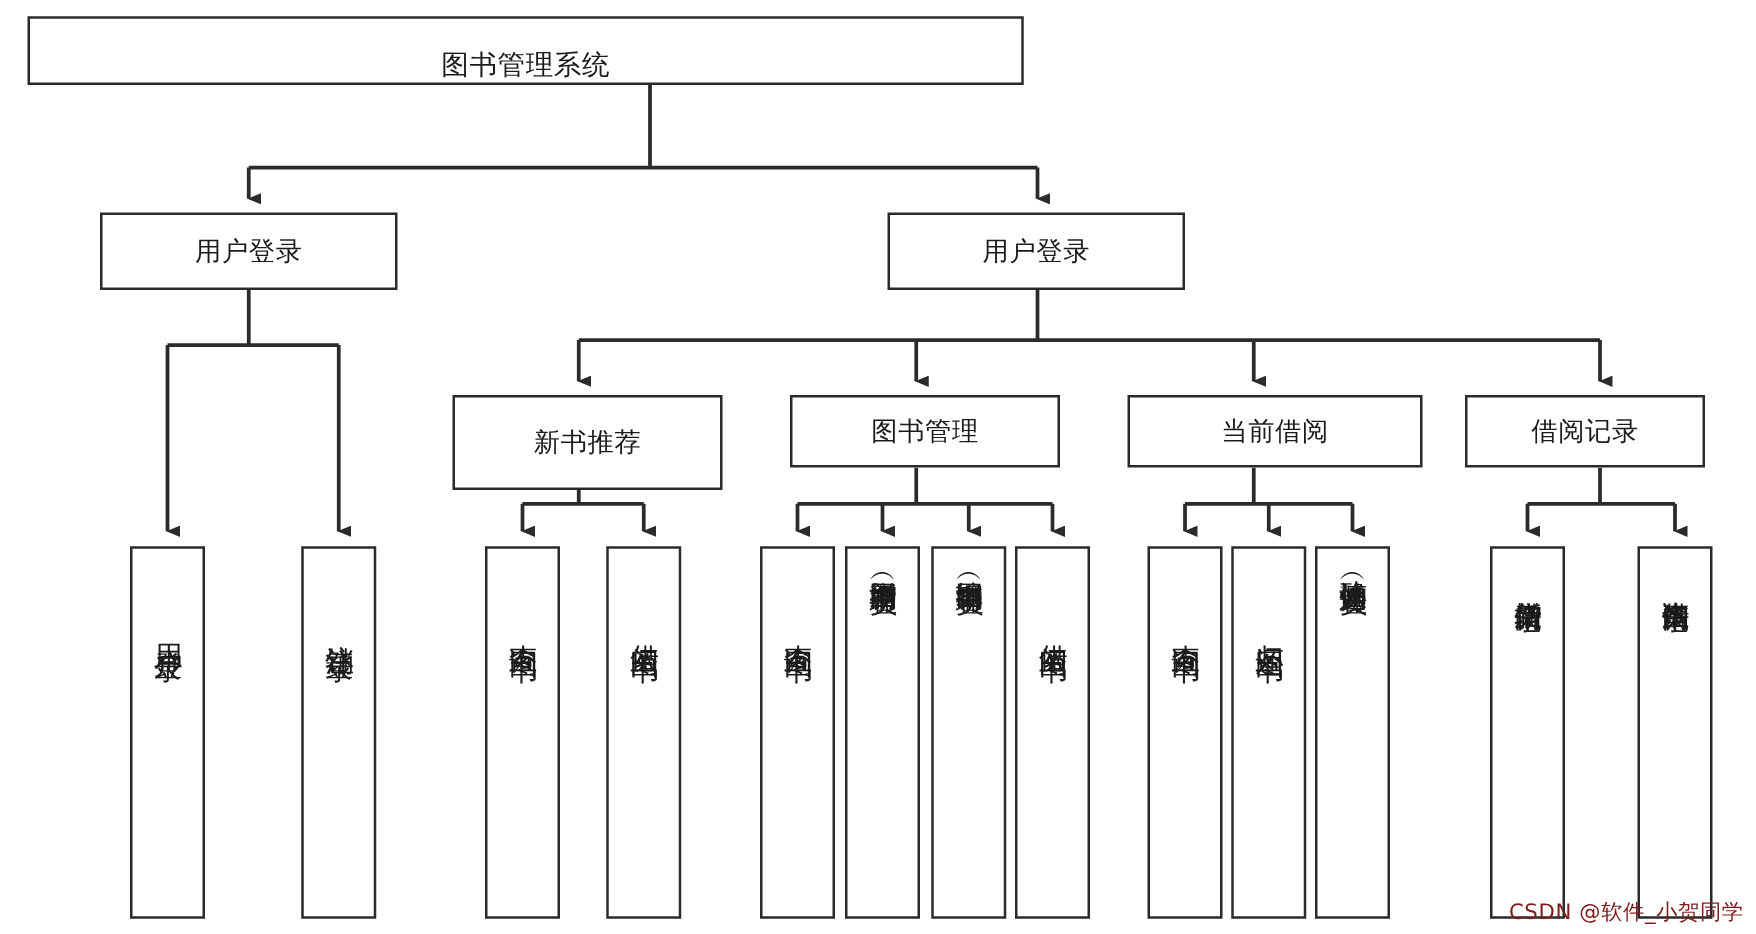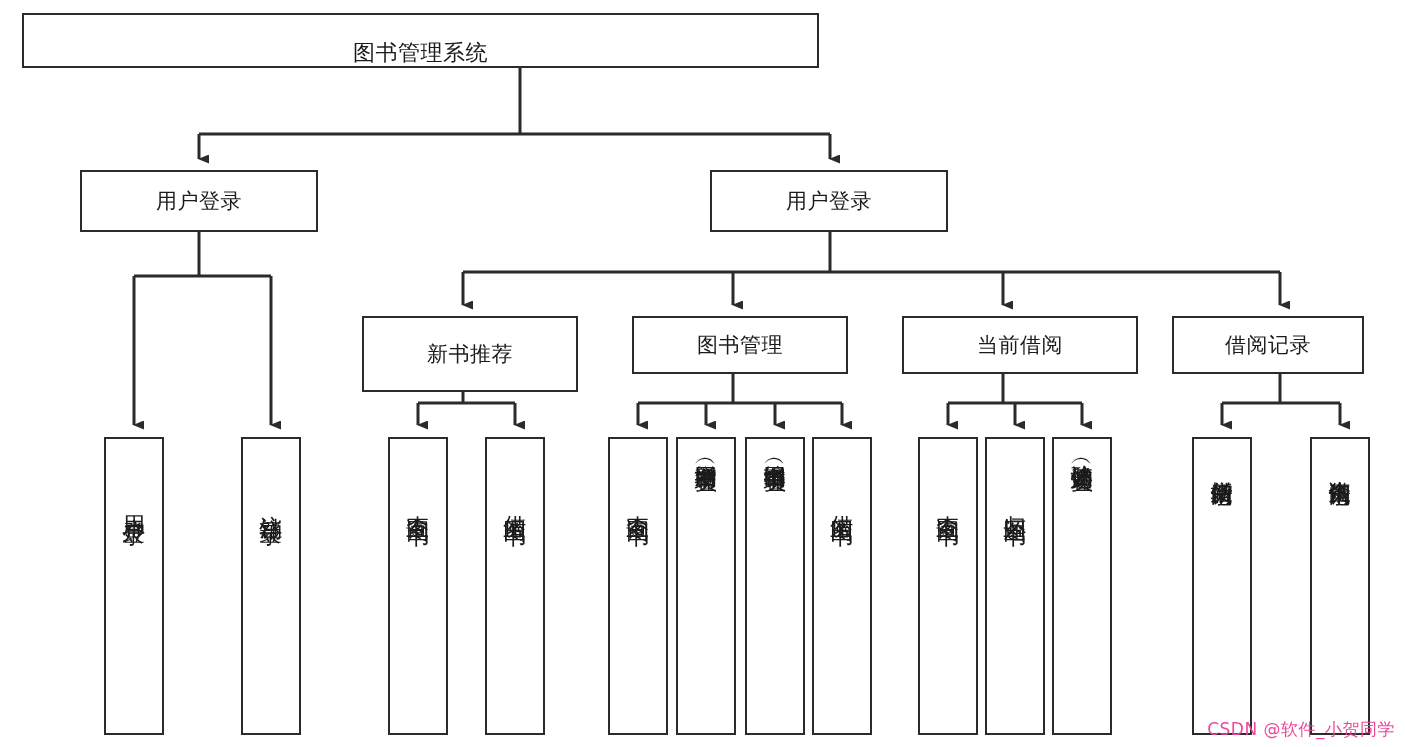--- a/index.html
+++ b/index.html
@@ -67,21 +67,21 @@
   }
   .node.v.tall .label {
     font-size: 22px;
     letter-spacing: 1px;
   }
   #watermark {
     position: absolute;
     right: 10px;
     bottom: 6px;
     font-size: 17px;
-    color: #ec4899;
+    color: #7f1d1d;
     letter-spacing: 0.5px;
     z-index: 3;
     white-space: nowrap;
   }
 </style>
 </head>
 <body>
 
 <div id="diagram-canvas">
 

